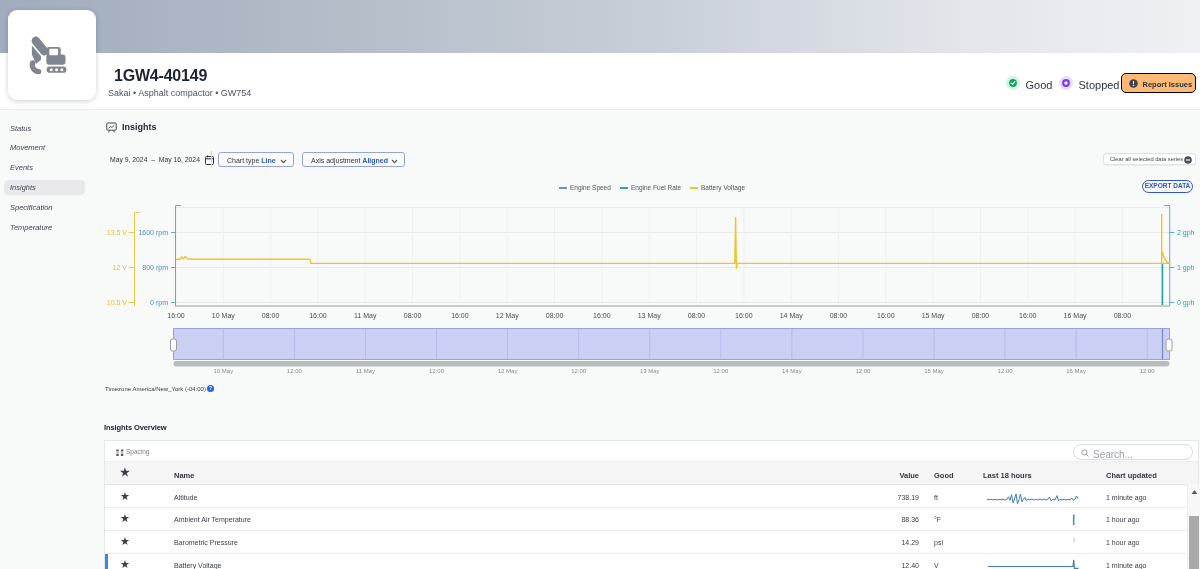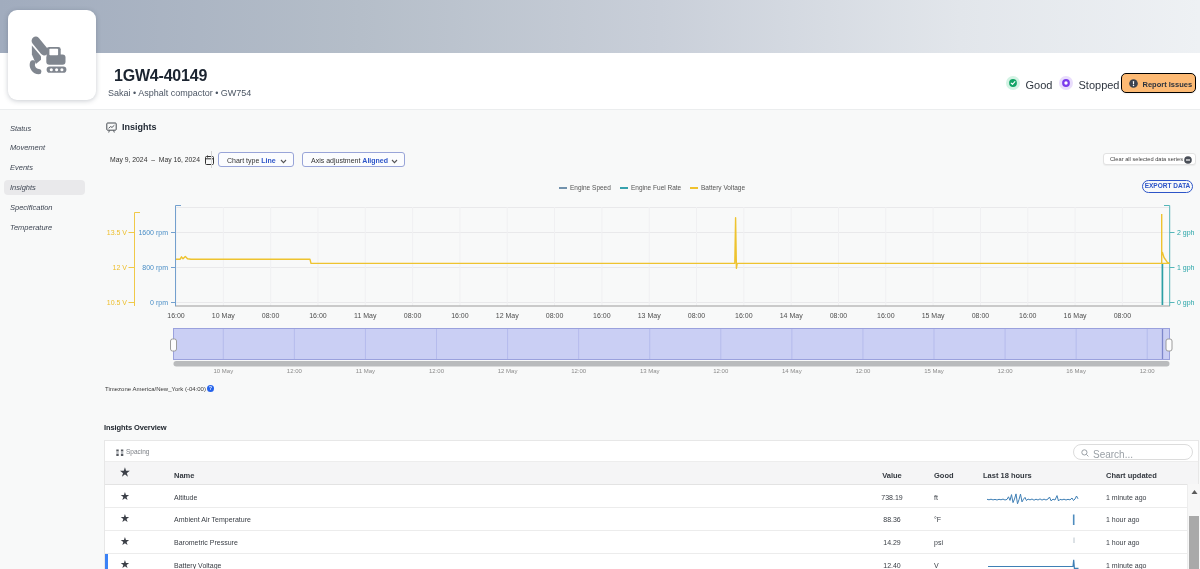--- a/index.html
+++ b/index.html
@@ -35,21 +35,21 @@
 
 #ov-title { left:104px; top:422.5px; font-size:7.5px; font-weight:bold; color:#20262e; letter-spacing:-0.1px; }
 #tbl { left:104px; top:440px; width:1095px; height:129px; background:#fff; border:1px solid #e7e7e7; border-bottom:none; }
 #toolbar { left:0; top:0; width:100%; height:21px; border-bottom:1px solid #ededed; }
 #spacing { left:21px; top:7px; font-size:6.5px; color:#7d8187; }
 #search { left:968px; top:3px; width:120px; height:16px; border:1px solid #dcdcdc; border-radius:8px; font-size:10px; color:#9aa0a6;text-align:right; }
 #thead { left:0; top:21px; width:100%; height:23px; background:#f5f5f6; border-bottom:1px solid #e3e3e3; font-size:7.5px; font-weight:bold; color:#33383f; }
 .row { left:0; width:100%; height:22.8px; border-bottom:1px solid #ececec; font-size:7px; color:#383d44; background:#fff; }
 .star { position:absolute; left:15px; top:4px; font-size:11px; color:#3c4048; }
 .cname { position:absolute; left:49px; top:8px;padding-left:20px; }
-.cval { position:absolute; left:760px; width:54px; top:8px; text-align:center; }
+.cval { position:absolute; left:760px; width:54px; top:8px; text-align:right; }
 .cunit { position:absolute; left:829px; top:8px; }
 .cupd { position:absolute; left:1001px; top:8px; }
 #thead .cname, #thead .cval, #thead .cunit, #thead .cupd { top:8.5px; }
 </style>
 </head>
 <body>
 <div class="abs" id="topband"></div>
 <div class="abs" id="headwhite"></div>
 <div class="abs" id="machcard">
   <svg width="88" height="90" viewBox="0 0 88 90">

